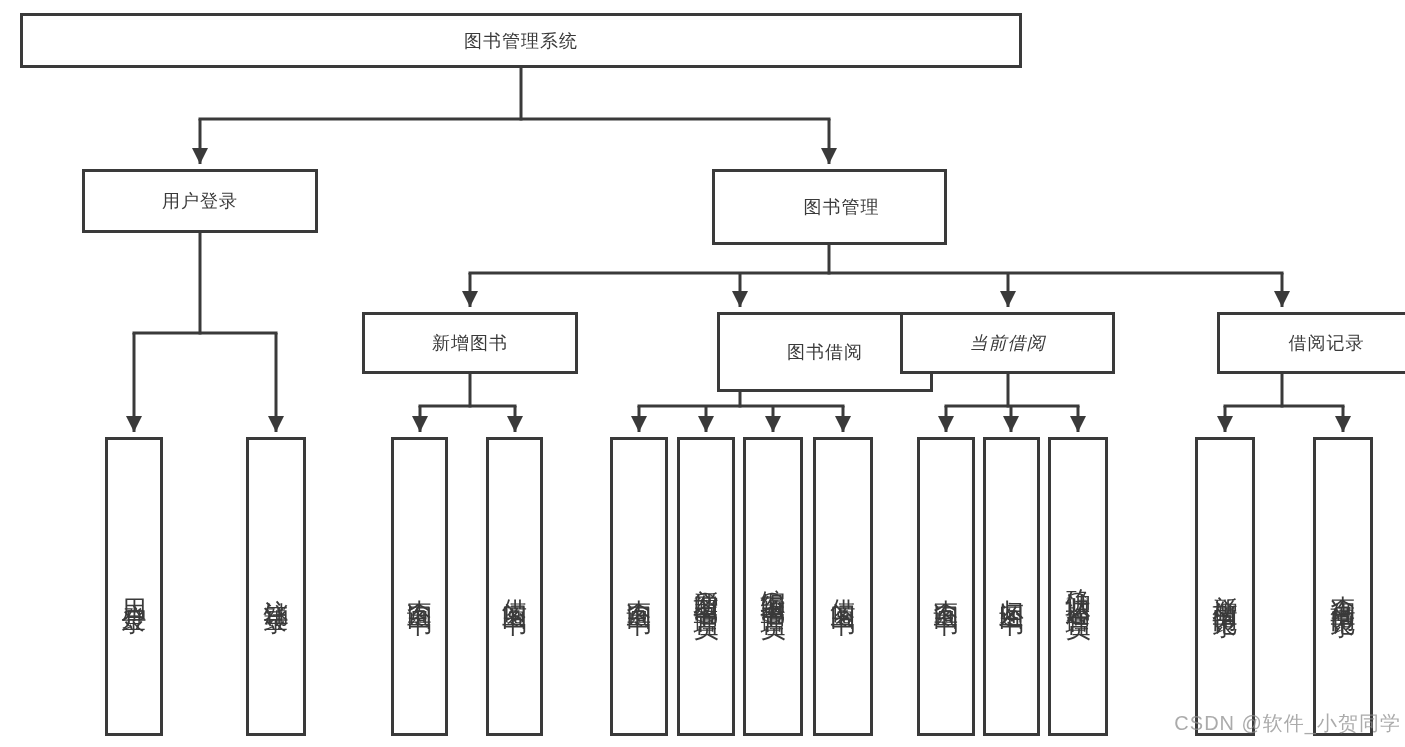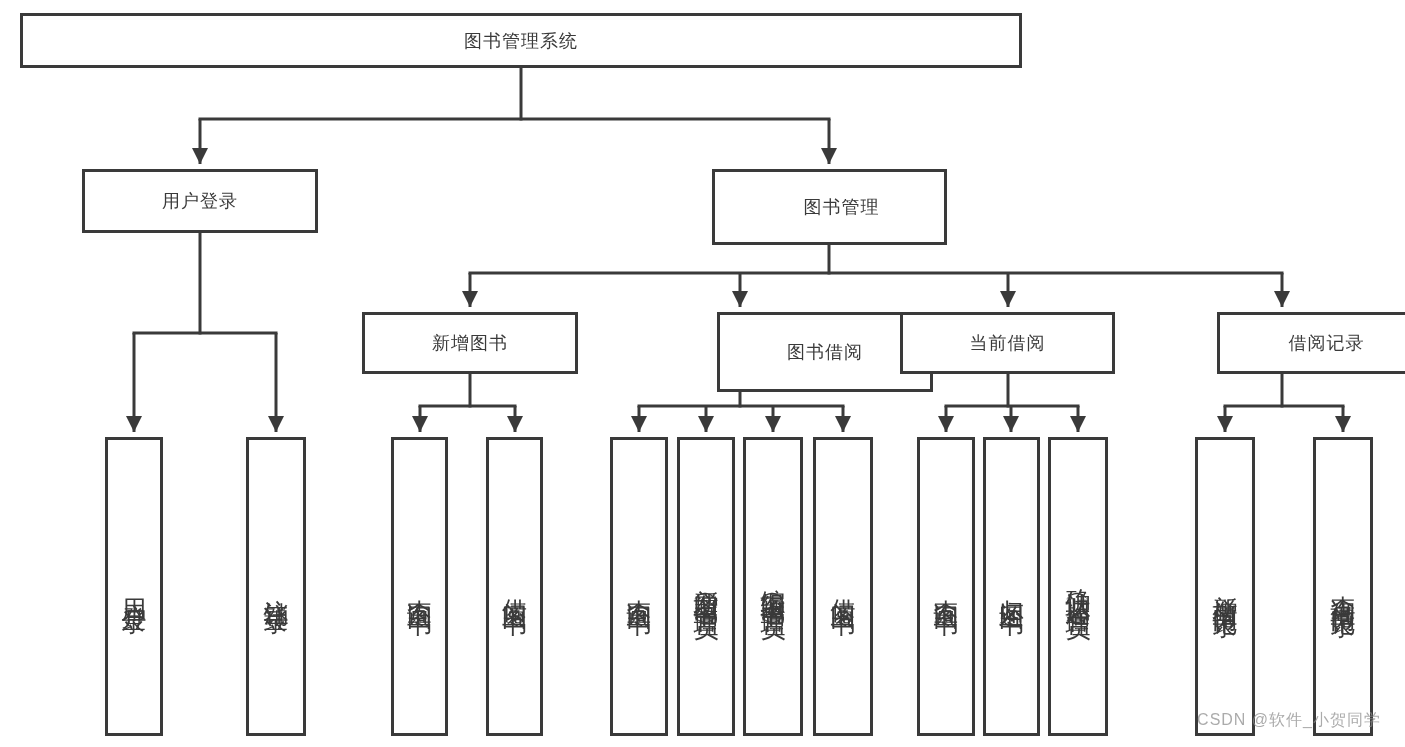--- a/index.html
+++ b/index.html
@@ -35,24 +35,24 @@
   }
   .box.vert .lbl {
     writing-mode: vertical-rl;
     letter-spacing: 4px;
     font-size: 25px;
     white-space: normal;
     line-height: 1;
   }
   #watermark {
     position: absolute;
-    right: 24px;
+    right: 4px;
     top: 710px;
     z-index: 5;
-    font-size: 16px;
+    font-size: 20px;
     letter-spacing: 1px;
     color: #8f8f8f;
     opacity: 0.75;
     white-space: nowrap;
   }
 </style>
 </head>
 <body>
 
 <div id="stage">
@@ -117,21 +117,21 @@
   <div class="box" style="left:712px; top:169px; width:235px; height:76px;padding-left:24px;">
     <span class="lbl">图书管理</span>
   </div>
 
   <div class="box" style="left:362px; top:312px; width:216px; height:62px;">
     <span class="lbl">新增图书</span>
   </div>
   <div class="box" style="left:669px; top:312px; width:216px; height:80px;margin-left:48px;">
     <span class="lbl">图书借阅</span>
   </div>
-  <div class="box" style="left:900px; top:312px; width:215px; height:62px;">
+  <div class="box" style="left:900px; top:312px; width:215px; height:62px;font-style:italic;">
     <span class="lbl">当前借阅</span>
   </div>
   <div class="box" style="left:1173px; top:312px; width:219px; height:62px;margin-left:44px;">
     <span class="lbl">借阅记录</span>
   </div>
 
   <div class="box vert" style="left:105px; top:437px; width:58px; height:299px;">
     <span class="lbl">用户登录</span>
   </div>
   <div class="box vert" style="left:246px; top:437px; width:60px; height:299px;">

